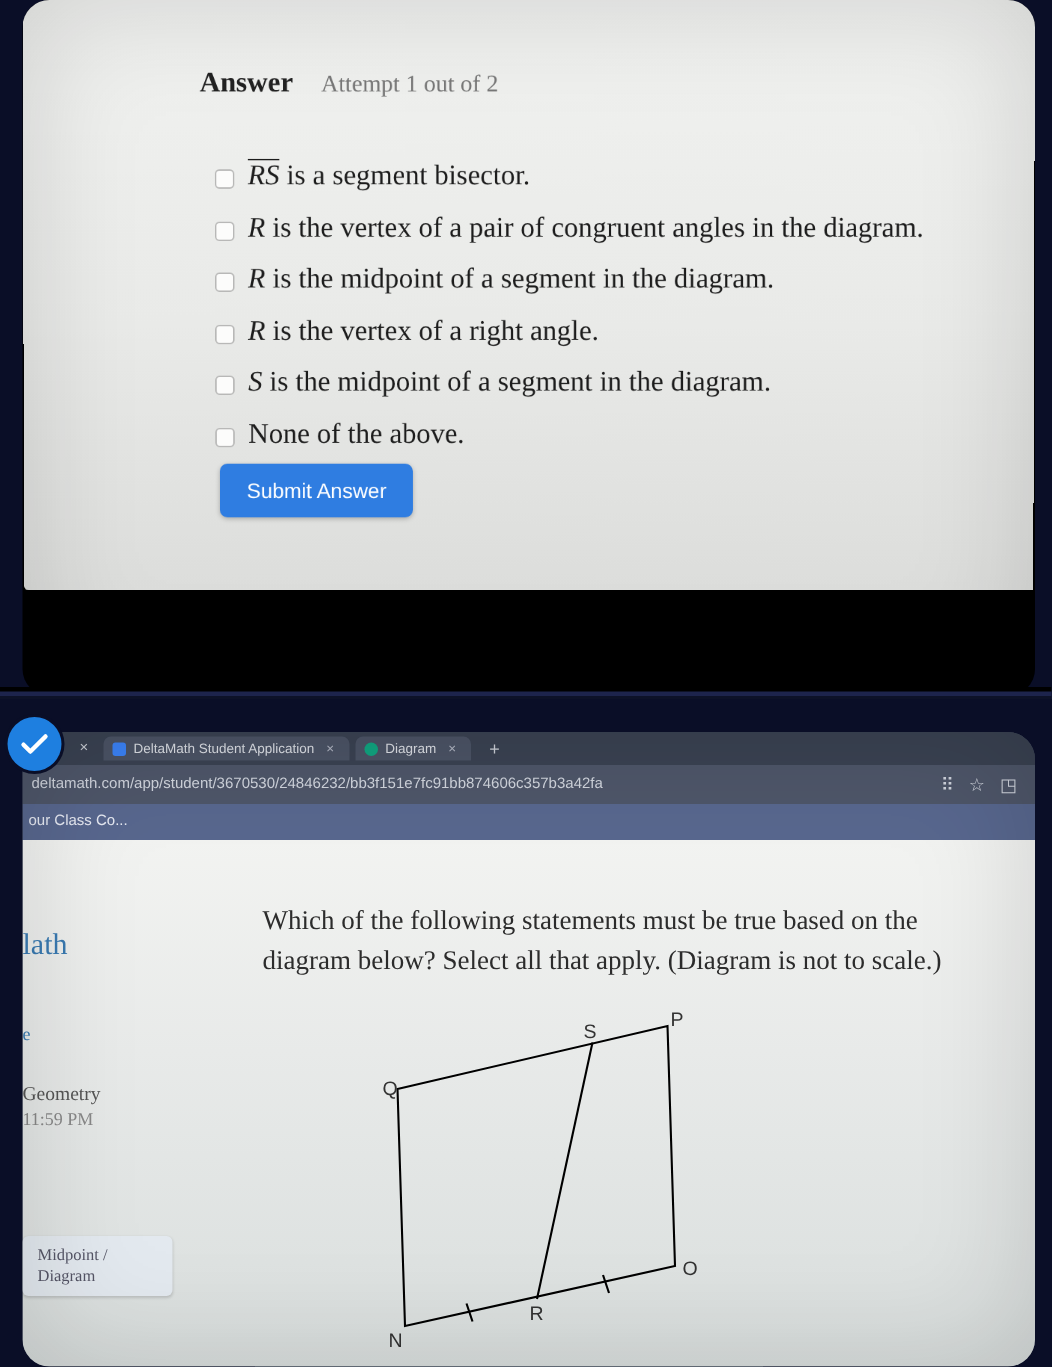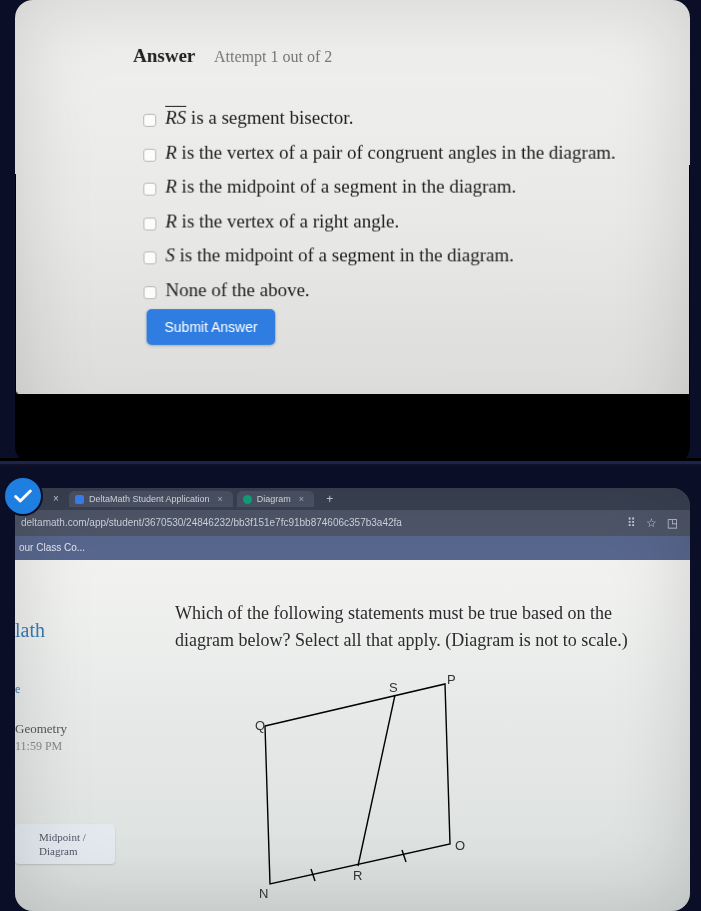--- a/index.html
+++ b/index.html
@@ -209,21 +209,21 @@
     margin-top: 2px;
   }
   .topic-card {
     margin-top: 70px;
     width: 100px;
     height: 40px;
     background: #e3e9ef;
     border-radius: 4px;
     color: #556;
     font-size: 11px;
-    padding: 6px 24px;
+    padding: 6px 10px;
     line-height: 1.3;
     box-shadow: 0 1px 2px rgba(0,0,0,0.15);
   }
 
   .question-text {
     position: absolute;
     left: 160px;
     top: 40px;
     right: 20px;
     font-size: 18px;

